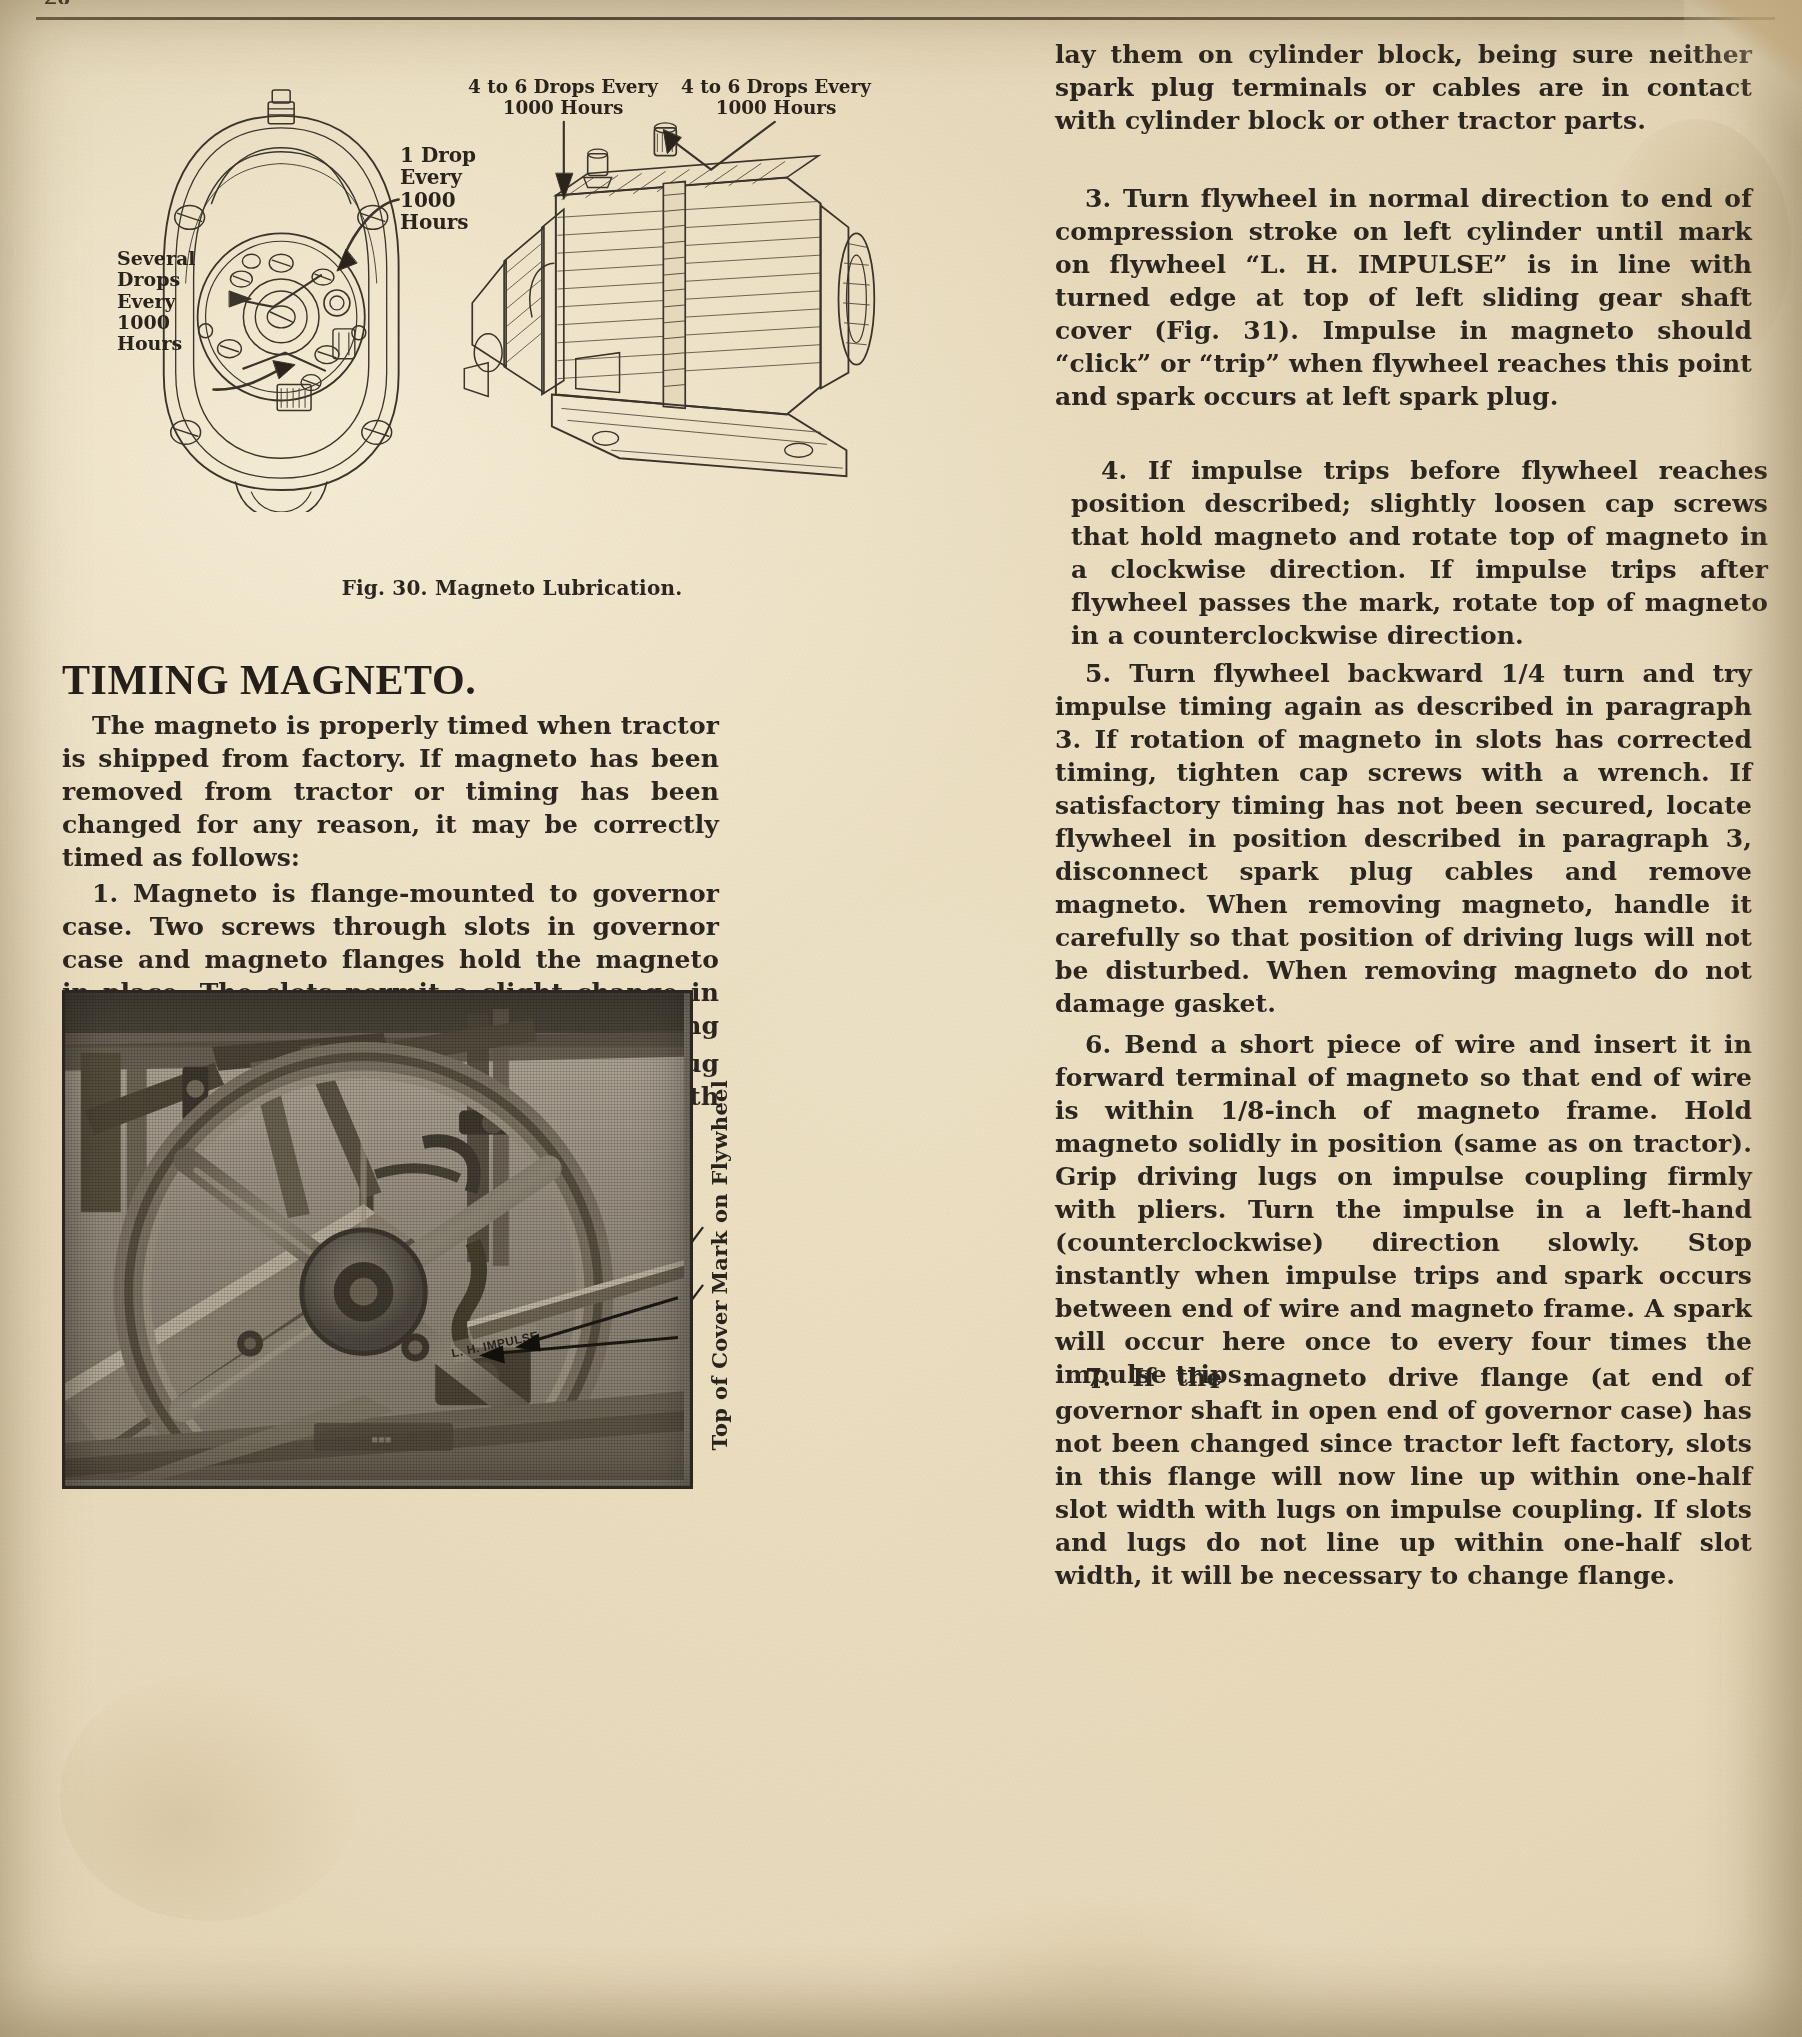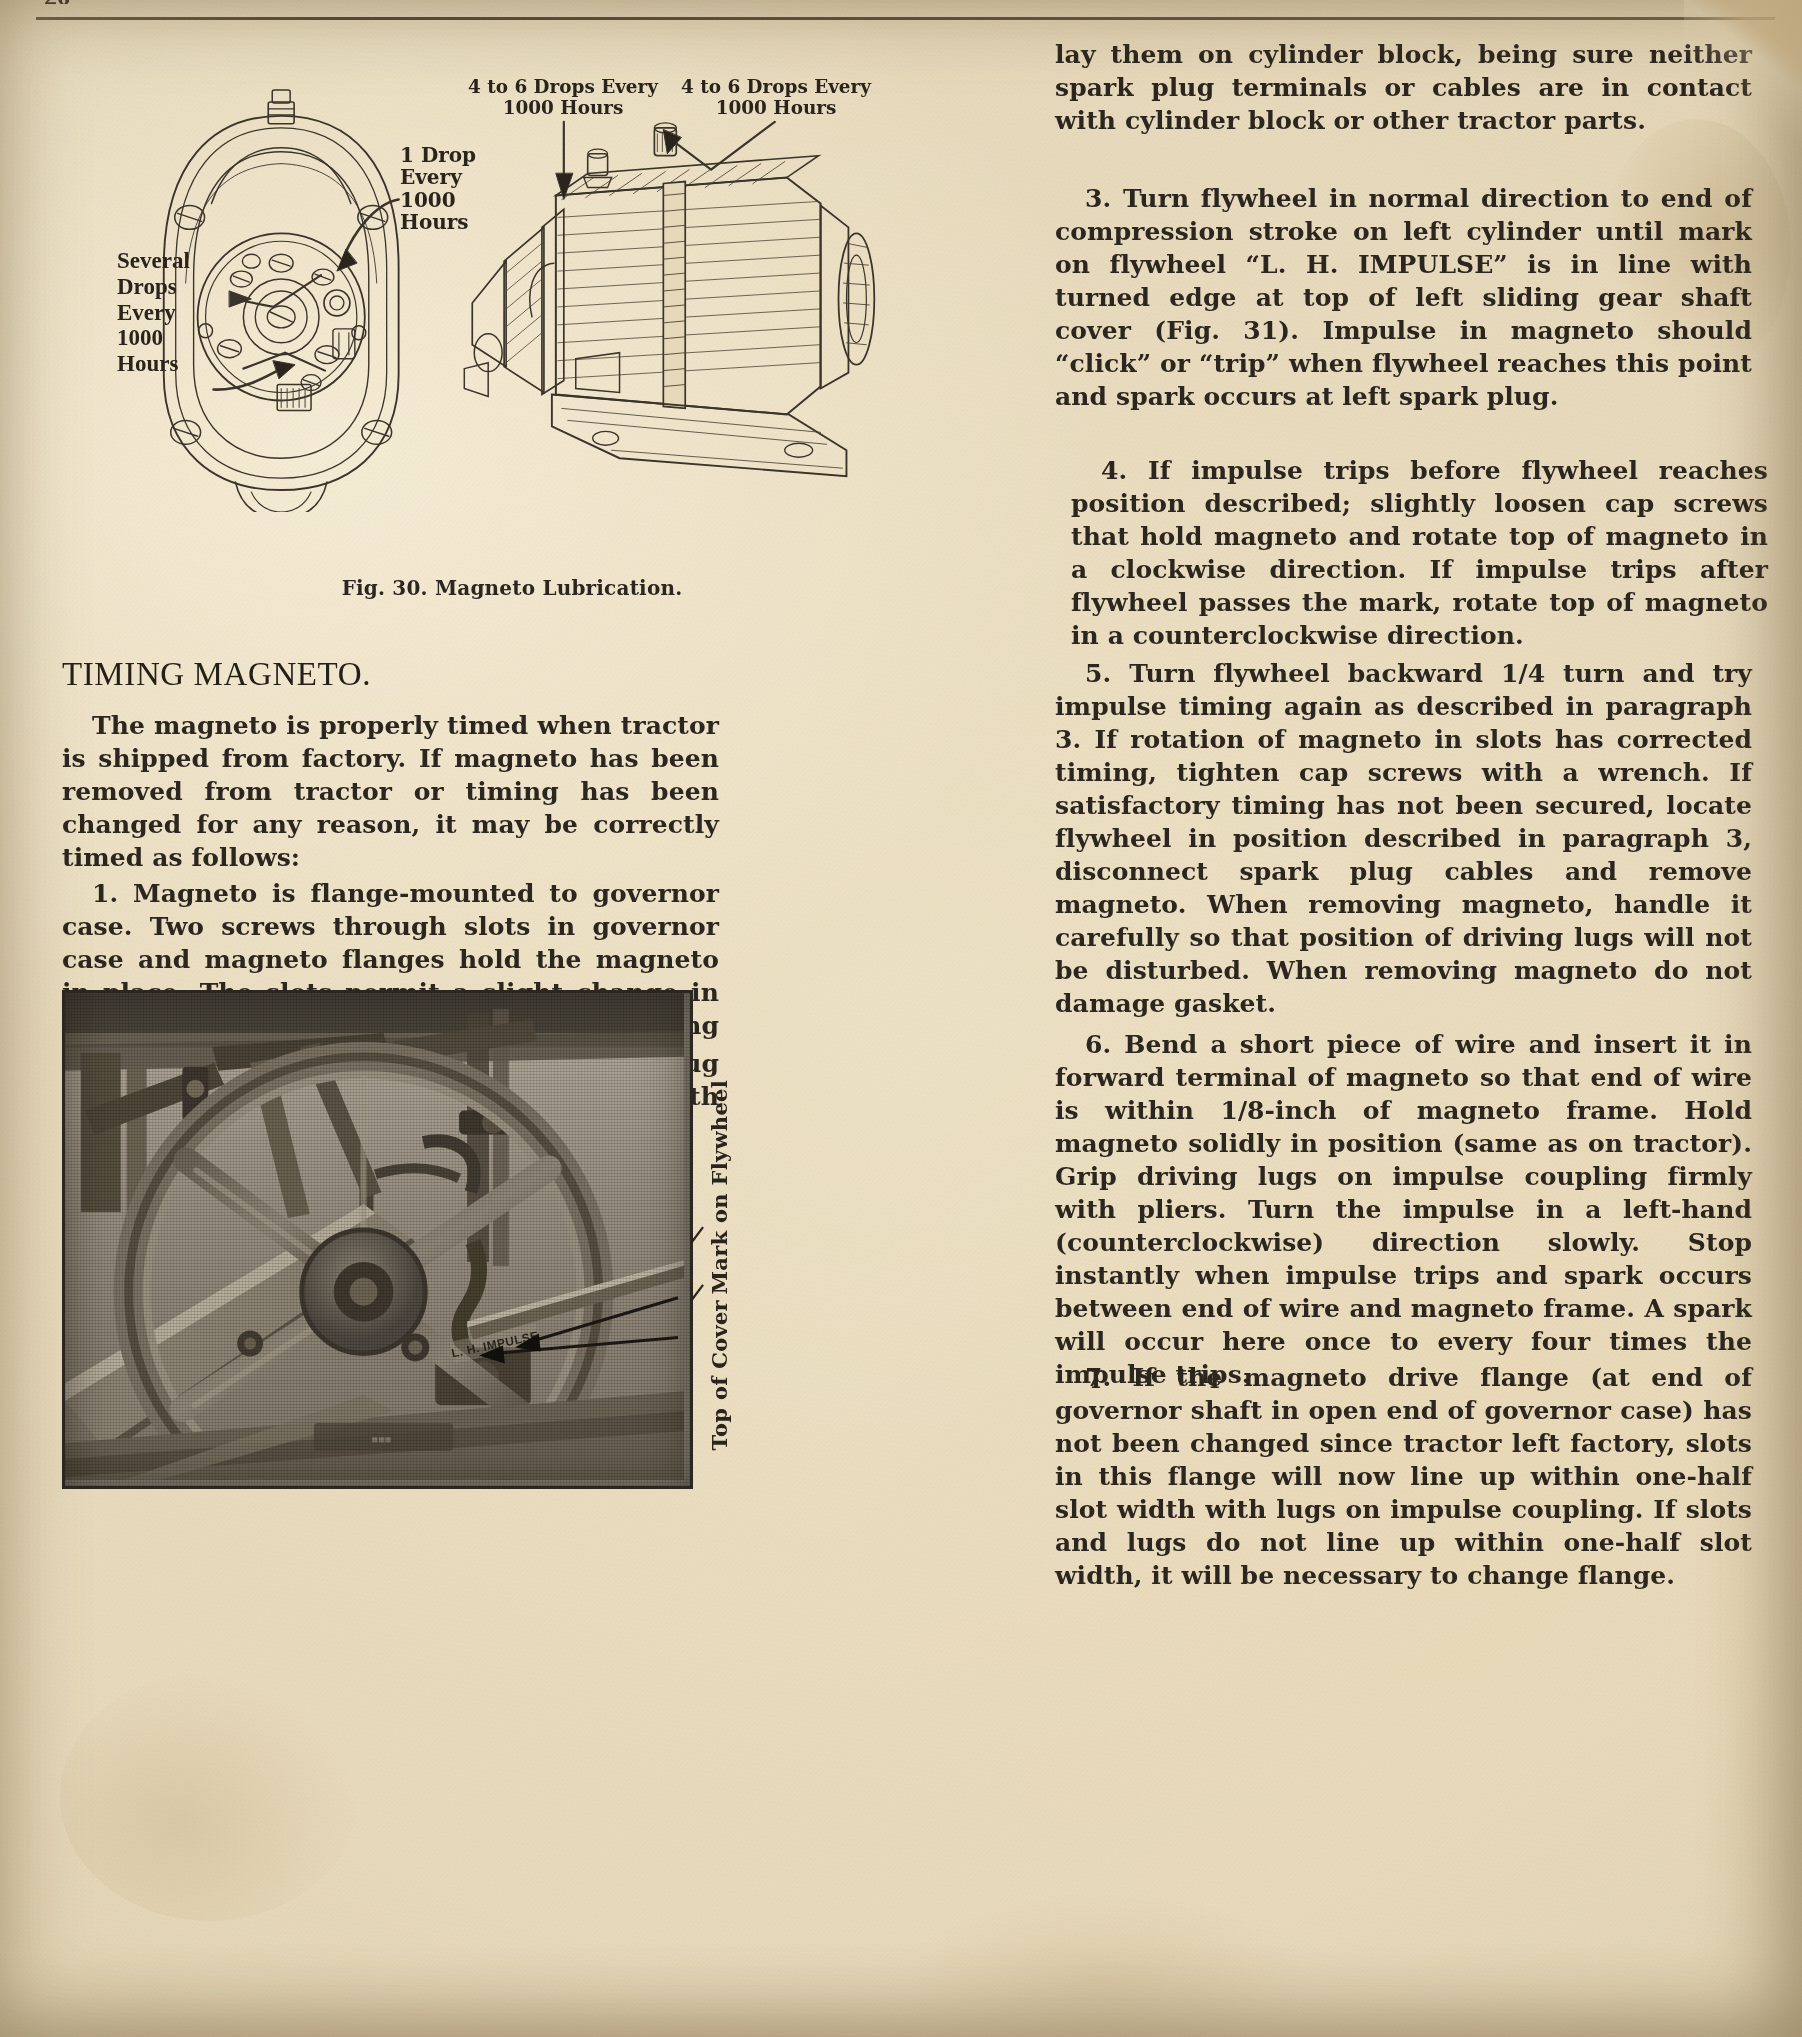--- a/index.html
+++ b/index.html
@@ -59,41 +59,41 @@
     color:#2c2620;
     text-align:justify;
     text-justify:inter-word;
     letter-spacing:0.1px;
     margin:0 0 15px 0;
     -webkit-font-smoothing:none;
   }
   .bodytext.indent{text-indent:30px;}
   .sec-head{
     font-family:"Liberation Serif",serif;
-    font-weight:normal;font-size:33px;color:#241f19;
+    font-weight:bold;font-size:42px;color:#241f19;
     letter-spacing:0.6px;margin:0 0 16px 0;
   }
   .fig-cap{
     font-family:"DejaVu Serif","Liberation Serif",serif;
     font-weight:bold;font-size:20px;color:#2c2620;text-align:center;
     letter-spacing:0.2px;
   }
 
   
   .fig30{position:absolute;left:52px;top:40px;width:826px;height:517px;}
   .fig30 svg{position:absolute;left:0;top:0;}
   .lbl{
     position:absolute;
     font-family:"DejaVu Serif","Liberation Serif",serif;
     font-weight:bold;color:#2a241d;line-height:1.12;
   }
   .lbl-a{left:352px;top:3px;font-size:18.4px;text-align:center;width:194px;}
   .lbl-b{left:565px;top:3px;font-size:18.4px;text-align:center;width:194px;}
   .lbl-c{left:286px;top:70px;font-size:20px;width:104px;}
-  .lbl-d{left:3px;top:174px;font-size:23px;width:92px;font-family:Liberation Serif, serif;}
+  .lbl-d{left:3px;top:174px;font-size:19px;width:92px;}
 
   
   .fig31-wrap{position:absolute;left:62px;top:990px;width:841px;height:896px;}
   .photo{
     position:absolute;left:0;top:0;width:625px;height:493px;
     border:3px solid #2b2620;
     overflow:hidden;background:#8d8578;
   }
   .photo-inner{position:absolute;inset:0;}
   .halftone{

